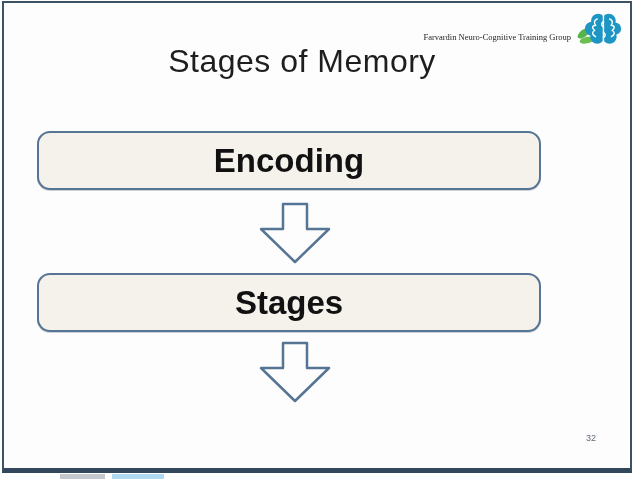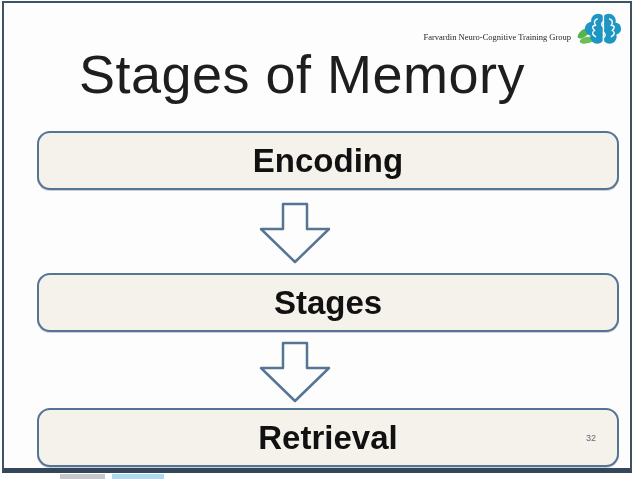--- a/index.html
+++ b/index.html
@@ -17,29 +17,29 @@
     background: #fdfdfe;
     border: 2px solid #3e5266;
     border-bottom: 5px solid #324burg;
     border-bottom: 5px solid #33465c;
   }
   .slide-title {
     position: absolute;
     left: 30px; right: 60px;
     top: 40px;
     text-align: center;
-    font-size: 54px;
+    font-size: 32px;
     font-weight: 500;
     color: #1e1e1e;
     letter-spacing: 0.5px;
   }
   .stage-box {
     position: absolute;
     left: 33px;
-    width: 582px;
+    width: 504px;
     height: 59px;
     background: #f5f2ec;
     border: 2px solid #567494;
     border-radius: 13px;
     display: flex;
     align-items: center;
     justify-content: center;
     box-shadow: 0 1px 0 rgba(60,80,104,0.25);
   }
   .stage-box .stage-label {
@@ -140,23 +140,20 @@
   </svg>
 
   <div class="stage-box" id="box-storage">
     <span class="stage-label">Stages</span>
   </div>
 
   <svg class="flow-arrow" id="arrow-2" viewBox="0 0 84 62" aria-hidden="true">
     <path d="M30 2 H54 V27 H76 L42 60 L8 27 H30 Z" fill="#fdfdfd" stroke="#567494" stroke-width="2.5" stroke-linejoin="round"></path>
   </svg>
 
-  <div class="stage-box" id="box-retrieval">
-    <span class="stage-label">Retrieval</span>
-  </div>
 
   <div class="page-number">32</div>
 
 </div>
 
 <div class="below-strip">
   <div class="thumb-sliver" id="thumb-sliver-1"></div>
   <div class="thumb-sliver" id="thumb-sliver-2"></div>
 </div>
 

